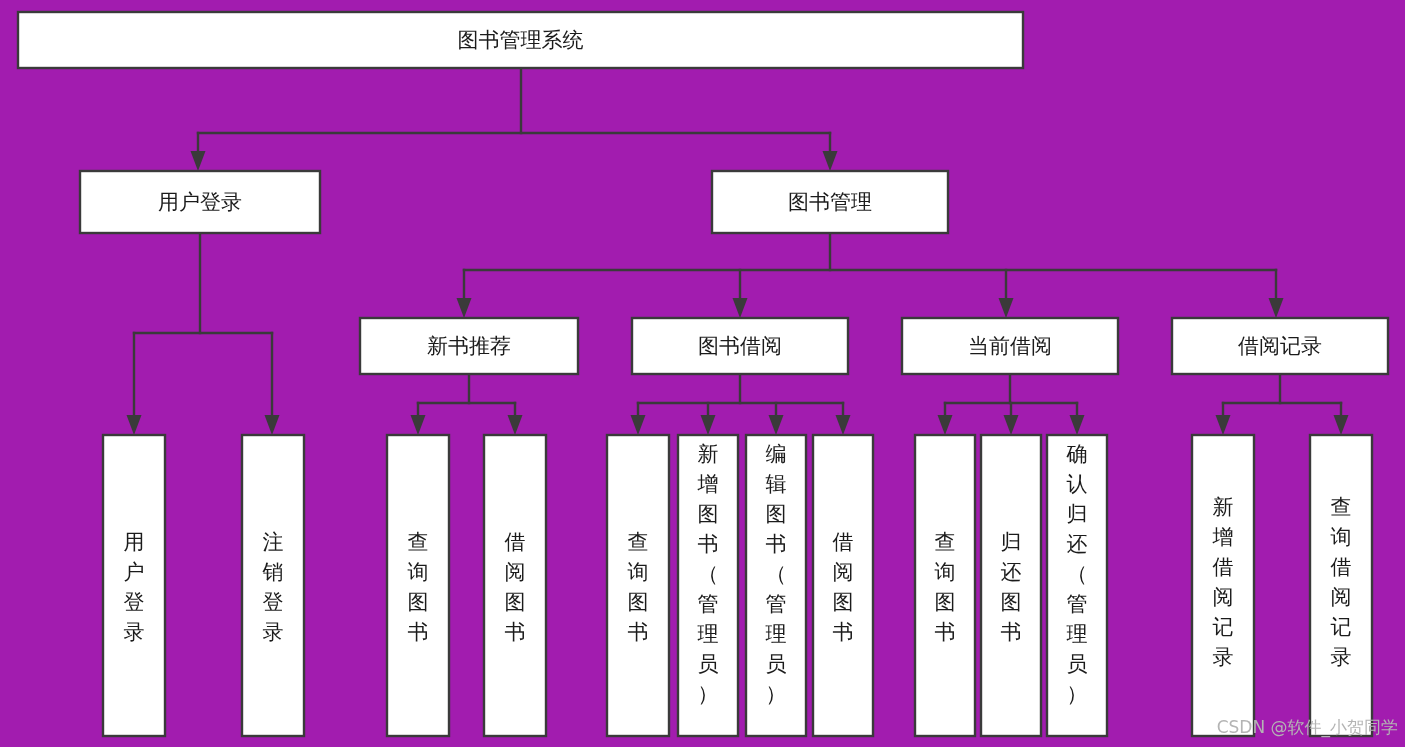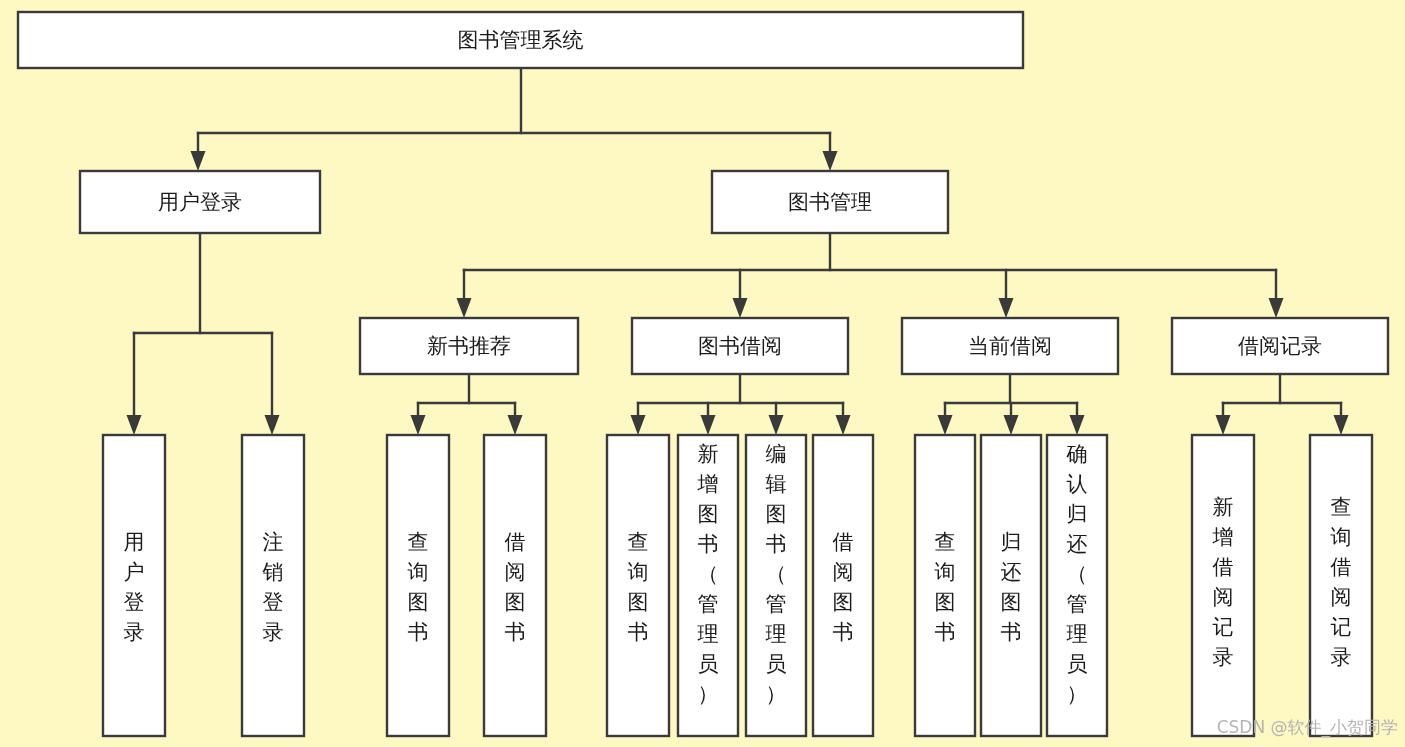--- a/index.html
+++ b/index.html
@@ -11,21 +11,21 @@
   body {
     font-family: "DejaVu Sans", "Liberation Sans", sans-serif;
     width: 1405px;
     height: 747px;
     overflow: hidden;
   }
   #diagram-root {
     position: relative;
     width: 1405px;
     height: 747px;
-    background: #fef9c3;
+    background: #a21caf;
   }
   svg#hierarchy-svg {
     position: absolute;
     left: 0;
     top: 0;
     width: 1405px;
     height: 747px;
     display: block;
   }
   .node-box {

